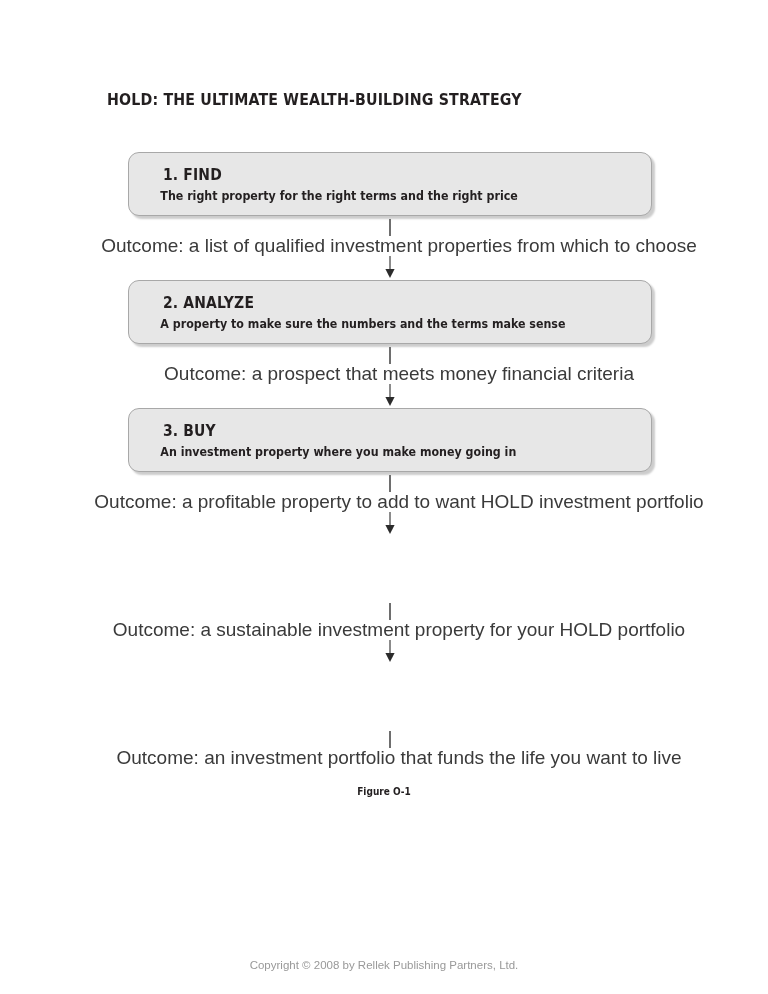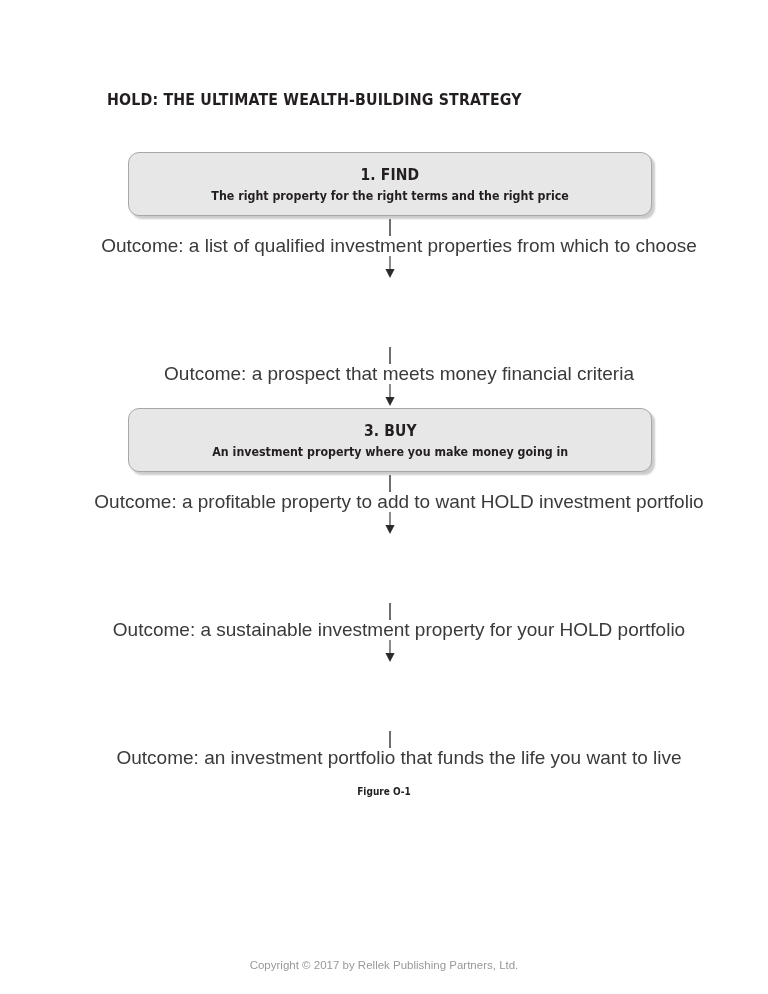--- a/index.html
+++ b/index.html
@@ -58,21 +58,20 @@
     top: 0;
     width: 524px;
     height: 64px;
     box-sizing: border-box;
     background: #e7e7e7;
     border: 1px solid #a8a8a8;
     border-radius: 11px;
     box-shadow: 3px 3px 2px rgba(0,0,0,0.20);
     display: flex;
     flex-direction: column;
-    align-items: center;
     justify-content: center;
   }
 
   .step-heading {
     font-family: "DejaVu Sans", sans-serif;
     font-size: 16px;
     font-weight: bold;
     color: #231f20;
     letter-spacing: 0.2px;
     transform: scaleX(0.87);
@@ -166,20 +165,24 @@
       <div class="outcome-text">Outcome: a list of qualified investment properties from which to choose</div>
       <div class="connector-arrow">
         <svg width="16" height="24" viewBox="0 0 16 24">
           <line x1="8" y1="0" x2="8" y2="16" stroke="#6e6e6e" stroke-width="1.6"></line>
           <polygon points="8,22 3.4,13 12.6,13" fill="#2b2b2b"></polygon>
         </svg>
       </div>
     </div>
 
     <div class="step-block">
+      <div class="step-box">
+        <div class="step-heading">2. ANALYZE</div>
+        <div class="step-subheading">A property to make sure the numbers and the terms make sense</div>
+      </div>
       <div class="connector-stub"></div>
       <div class="outcome-text">Outcome: a prospect that meets money financial criteria</div>
       <div class="connector-arrow">
         <svg width="16" height="24" viewBox="0 0 16 24">
           <line x1="8" y1="0" x2="8" y2="16" stroke="#6e6e6e" stroke-width="1.6"></line>
           <polygon points="8,22 3.4,13 12.6,13" fill="#2b2b2b"></polygon>
         </svg>
       </div>
     </div>
 
@@ -211,15 +214,15 @@
 
     <div class="step-block last">
       <div class="connector-stub"></div>
       <div class="outcome-text">Outcome: an investment portfolio that funds the life you want to live</div>
     </div>
 
   </div>
 
   <div class="figure-caption">Figure O-1</div>
 
-  <div class="footer-copyright">Copyright © 2017 by Rellek Publishing Partners, Ltd.</div>
+  <div class="footer-copyright">Copyright © 2008 by Rellek Publishing Partners, Ltd.</div>
 
 </div>
 
 </body></html>

